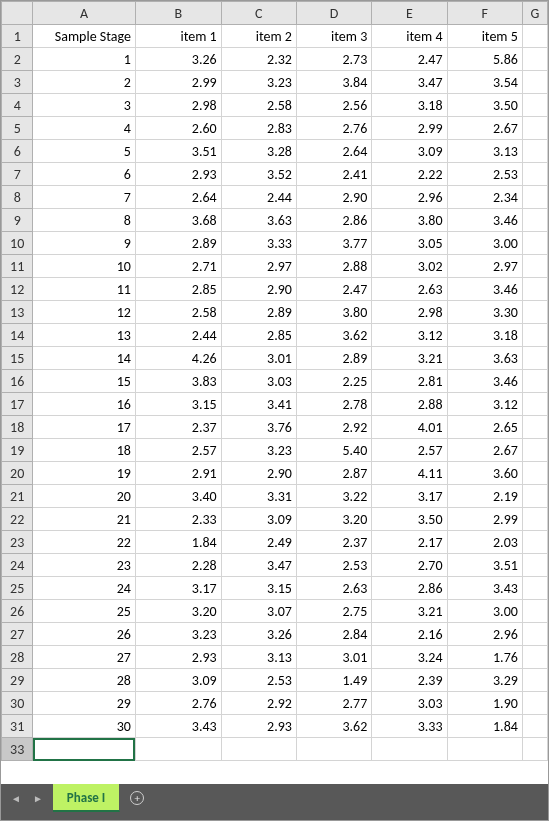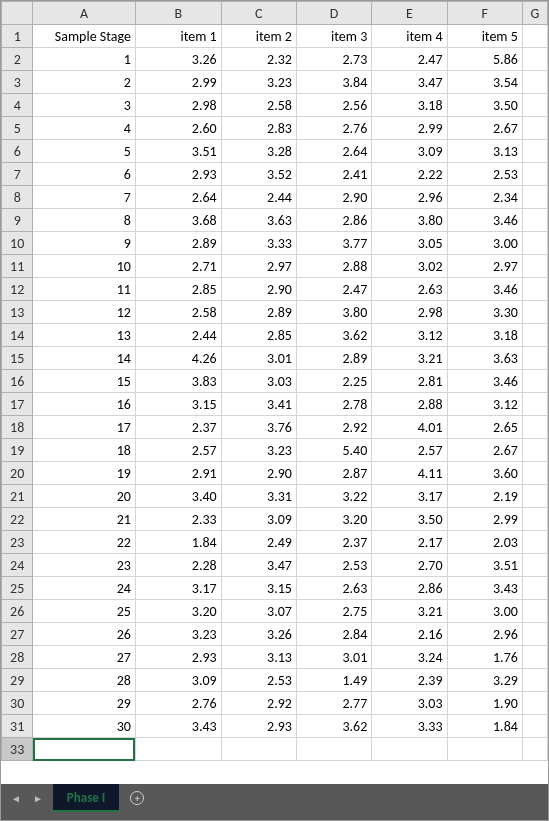--- a/index.html
+++ b/index.html
@@ -107,21 +107,21 @@
   .tab {
     padding: 0 14px;
     display: flex;
     align-items: center;
     background: #444;
     color: #e6e6e6;
     border-right: 1px solid #585858;
     cursor: pointer;
   }
   .tab.active {
-    background: #0f172a;
+    background: #bef264;
     color: #217346;
     font-weight: bold;
     border-bottom: 2px solid #217346;
   }
   .tab.add {
     background: transparent;
     color: #e6e6e6;
     padding: 0 10px;
   }
   .plus-icon {

